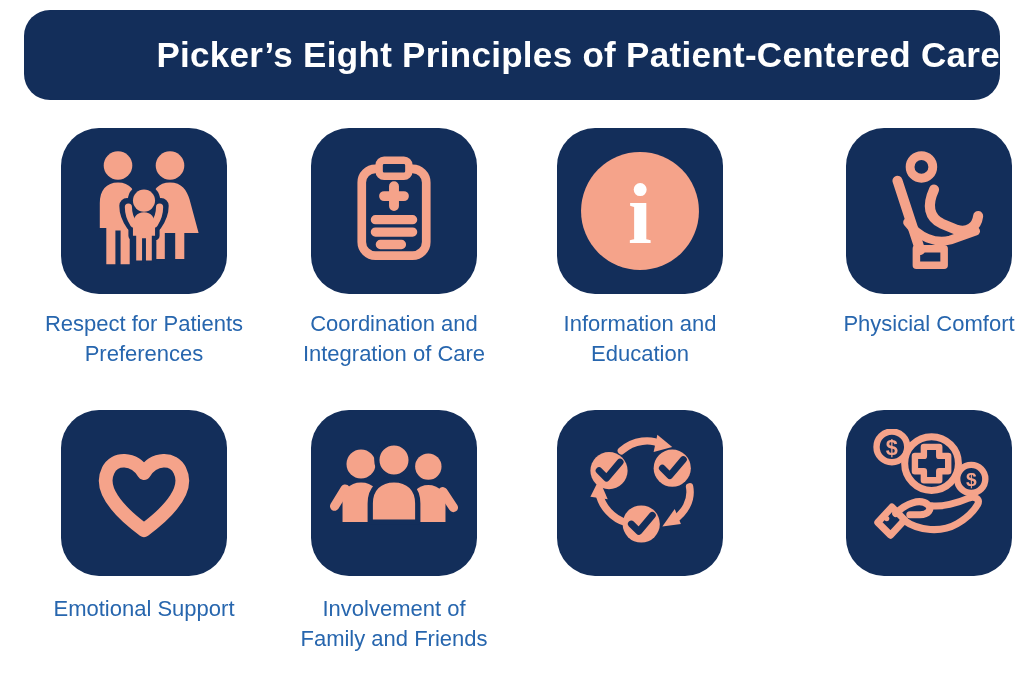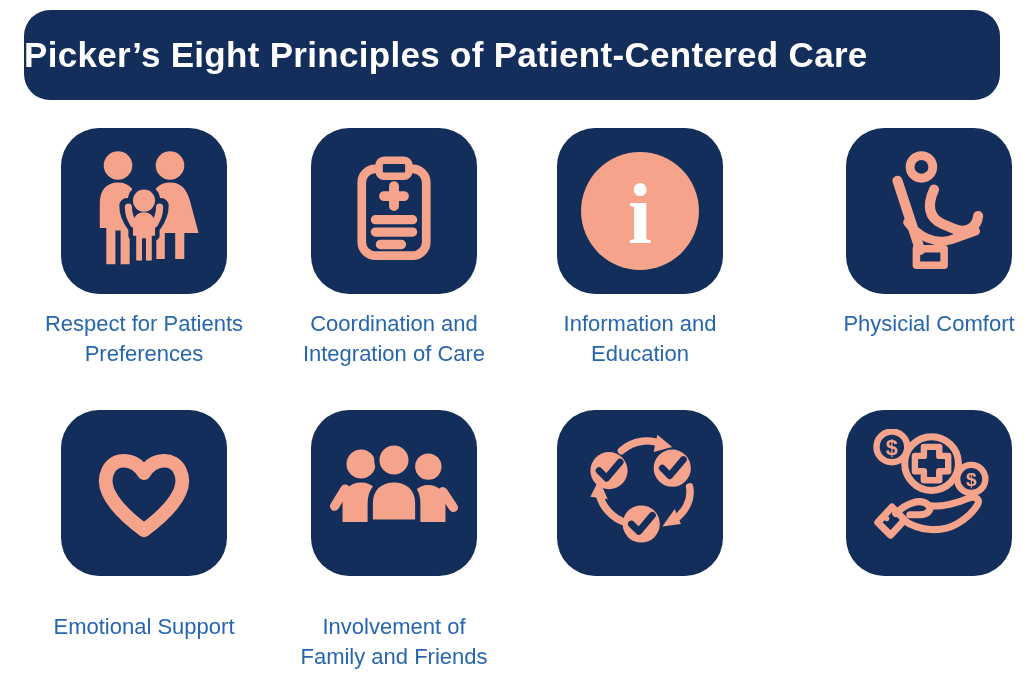--- a/index.html
+++ b/index.html
@@ -4,29 +4,29 @@
 <style>
   :root{
     --navy:#132E5A; --salmon:#F5A38A; --label:#2766AE; --bg:#FFFFFF; --white:#FFFFFF;
   }
   *{box-sizing:border-box}
   body{margin:0;background:#fff}
   .canvas{position:relative;width:1024px;height:683px;background:var(--bg);
           font-family:"Liberation Sans",sans-serif;overflow:hidden}
   .banner{position:absolute;left:24px;top:10px;width:976px;height:90px;
           background:var(--navy);border-radius:26px;
-          display:flex;align-items:center;justify-content:flex-start}
+          display:flex;align-items:center;justify-content:flex-end}
   .banner h1{margin:0;color:var(--white);font-size:35px;font-weight:bold;letter-spacing:.3px}
   .cell{position:absolute;width:240px;display:flex;flex-direction:column;align-items:center}
   .tile{width:166px;height:166px;background:var(--navy);border-radius:38px;
         display:flex;align-items:center;justify-content:center}
   .label{margin-top:15px;color:var(--label);font-size:22px;font-weight:normal;
          line-height:1.36;text-align:center;white-space:pre-line}
   .r1{top:128px}.r2{top:410px}
-  .r2 .label{margin-top:36px}
+  .r2 .label{margin-top:18px}
   .c1{left:24px}.c2{left:274px}.c3{left:520px}.c4{left:809px}
   
   .sf{fill:var(--salmon)}
   .ss{stroke:var(--salmon);fill:none;stroke-linecap:round;stroke-linejoin:round}
   .nf{fill:var(--navy)}
   .ns{stroke:var(--navy);fill:none;stroke-linecap:round;stroke-linejoin:round}
   .nsf{stroke:var(--navy);fill:var(--salmon);stroke-linecap:round;stroke-linejoin:round}
   .coin-txt{fill:var(--salmon);font-family:"Liberation Sans",sans-serif;font-weight:bold}
   .info-txt{fill:var(--white);font-family:"Liberation Serif",serif;font-weight:bold}
 </style>

